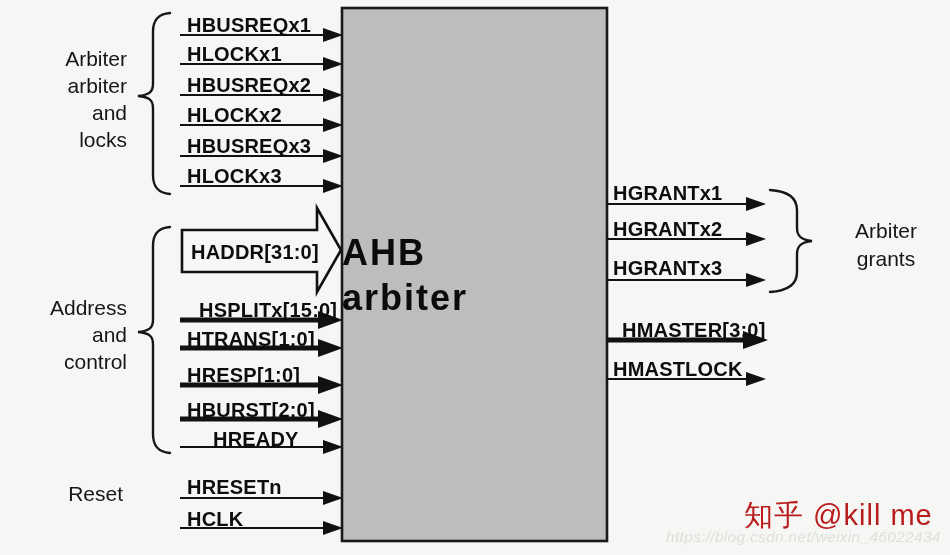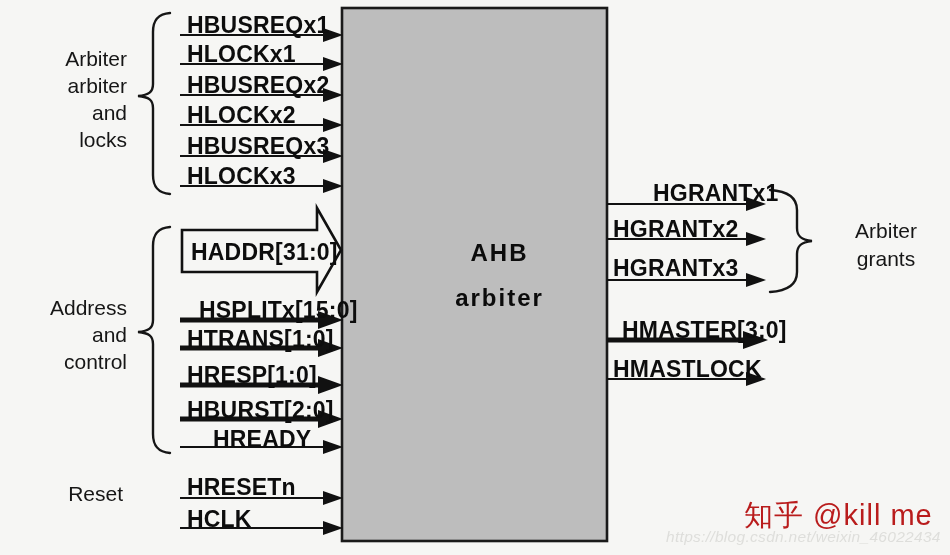--- a/index.html
+++ b/index.html
@@ -16,31 +16,31 @@
     color:#161616;
     font-size:21px;
     line-height:27px;
     font-weight:400;
   }
   .grouplabel.right-align{text-align:right;}
   .grouplabel.center{text-align:center;}
   .sig{
     position:absolute;
     color:#0d0d0d;
-    font-size:23px;
+    font-size:20px;
     font-weight:700;
     letter-spacing:0.2px;
     white-space:nowrap;
     line-height:18px;
   }
   .block-title{
     position:absolute;
     left:342px;top:230px;width:315px;
-    text-align:center;
-    font-size:24px;
+    text-align:left;
+    font-size:36px;
     font-weight:700;
     letter-spacing:2px;
     line-height:45px;
     color:#0b0b0b;
   }
   .wm-brand{
     position:absolute;
     left:744px;top:496px;
     font-size:29px;
     color:#b91c1c;
@@ -190,21 +190,21 @@
 
   <div class="sig" style="left:187px;top:301px;margin-left:12px;">HSPLITx[15:0]</div>
   <div class="sig" style="left:187px;top:330px;">HTRANS[1:0]</div>
   <div class="sig" style="left:187px;top:366px;">HRESP[1:0]</div>
   <div class="sig" style="left:187px;top:401px;">HBURST[2:0]</div>
   <div class="sig" style="left:187px;top:430px;margin-left:26px;">HREADY</div>
 
   <div class="sig" style="left:187px;top:478px;">HRESETn</div>
   <div class="sig" style="left:187px;top:510px;">HCLK</div>
 
-  <div class="sig" style="left:613px;top:184px;margin-left:40px;">HGRANTx1</div>
+  <div class="sig" style="left:613px;top:184px;">HGRANTx1</div>
   <div class="sig" style="left:613px;top:220px;">HGRANTx2</div>
   <div class="sig" style="left:613px;top:259px;">HGRANTx3</div>
   <div class="sig" style="left:622px;top:321px;">HMASTER[3:0]</div>
   <div class="sig" style="left:613px;top:360px;">HMASTLOCK</div>
 
   <div class="wm-brand">知乎 @kill me</div>
   <div class="wm-url">https://blog.csdn.net/weixin_46022434</div>
 
 </div>
 

